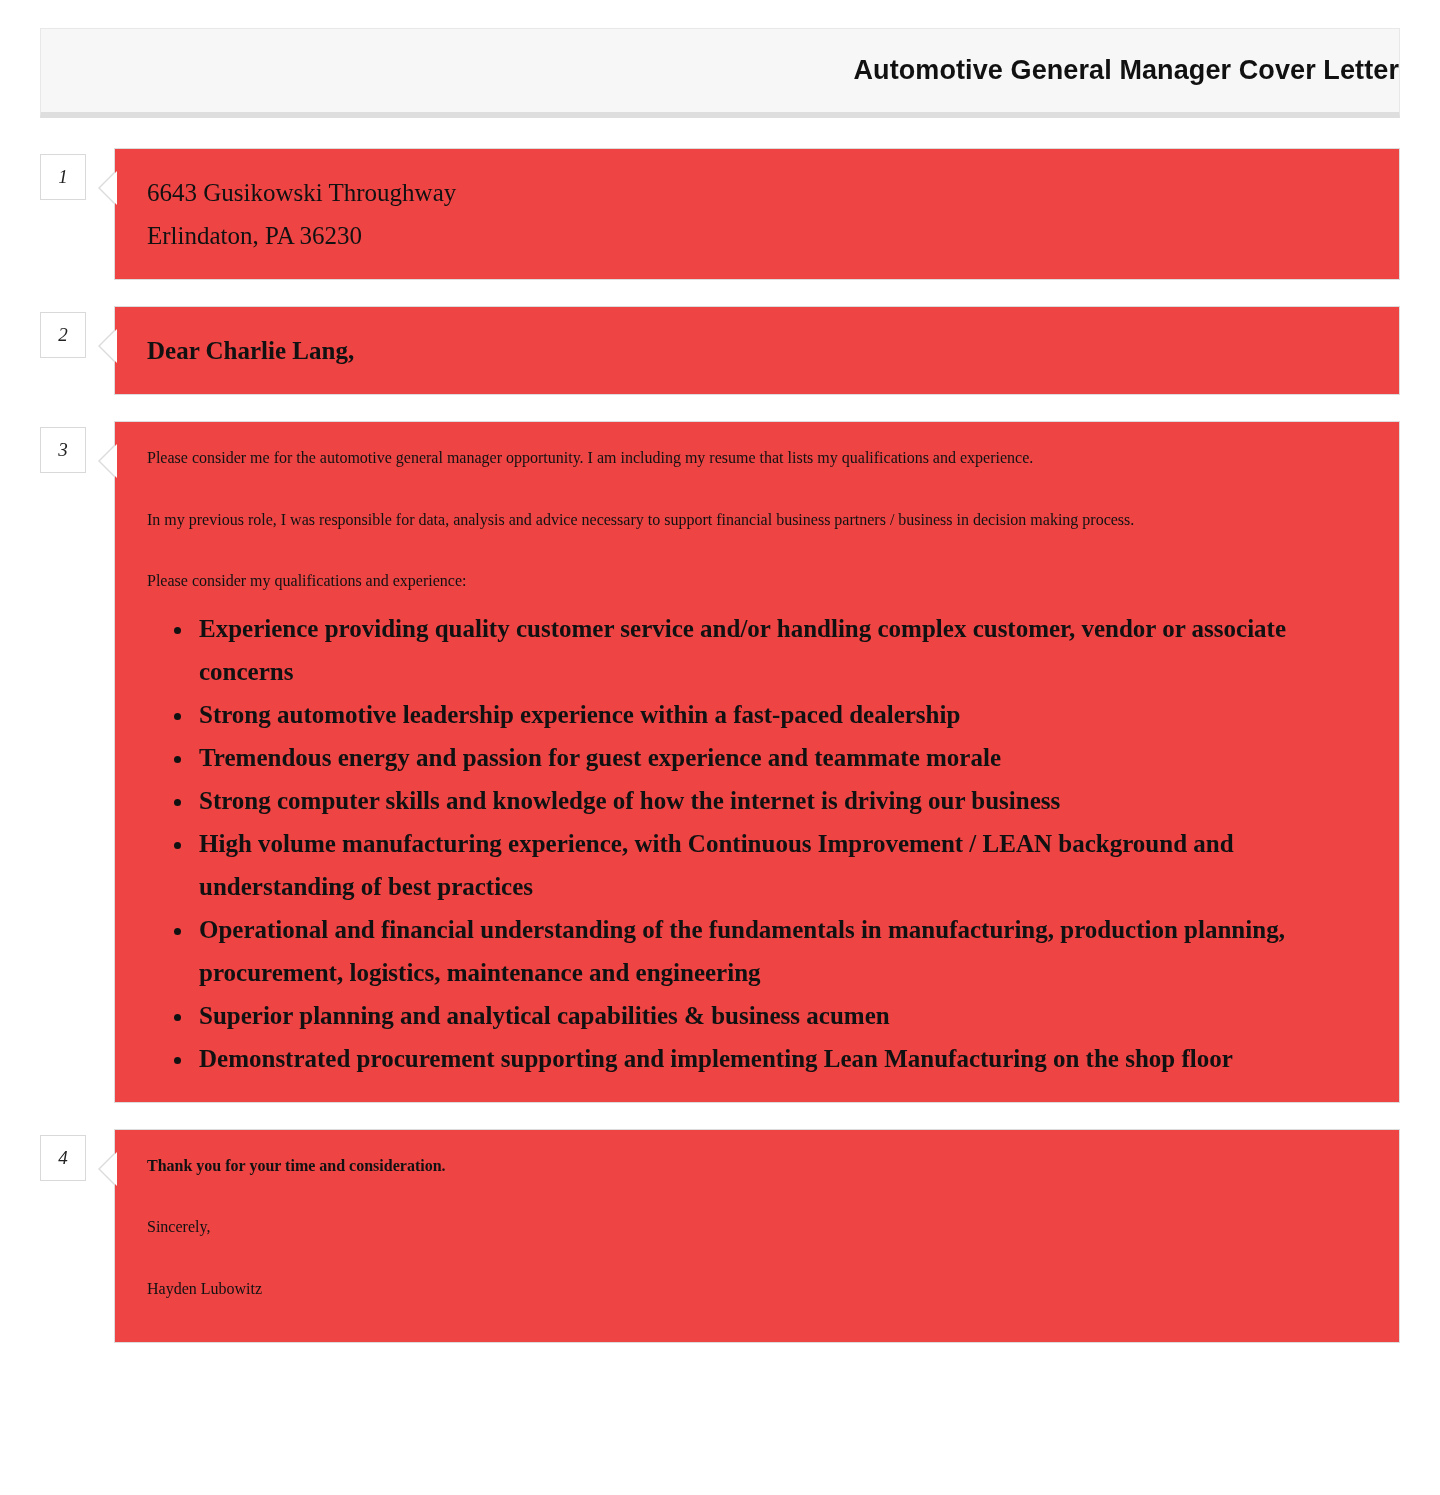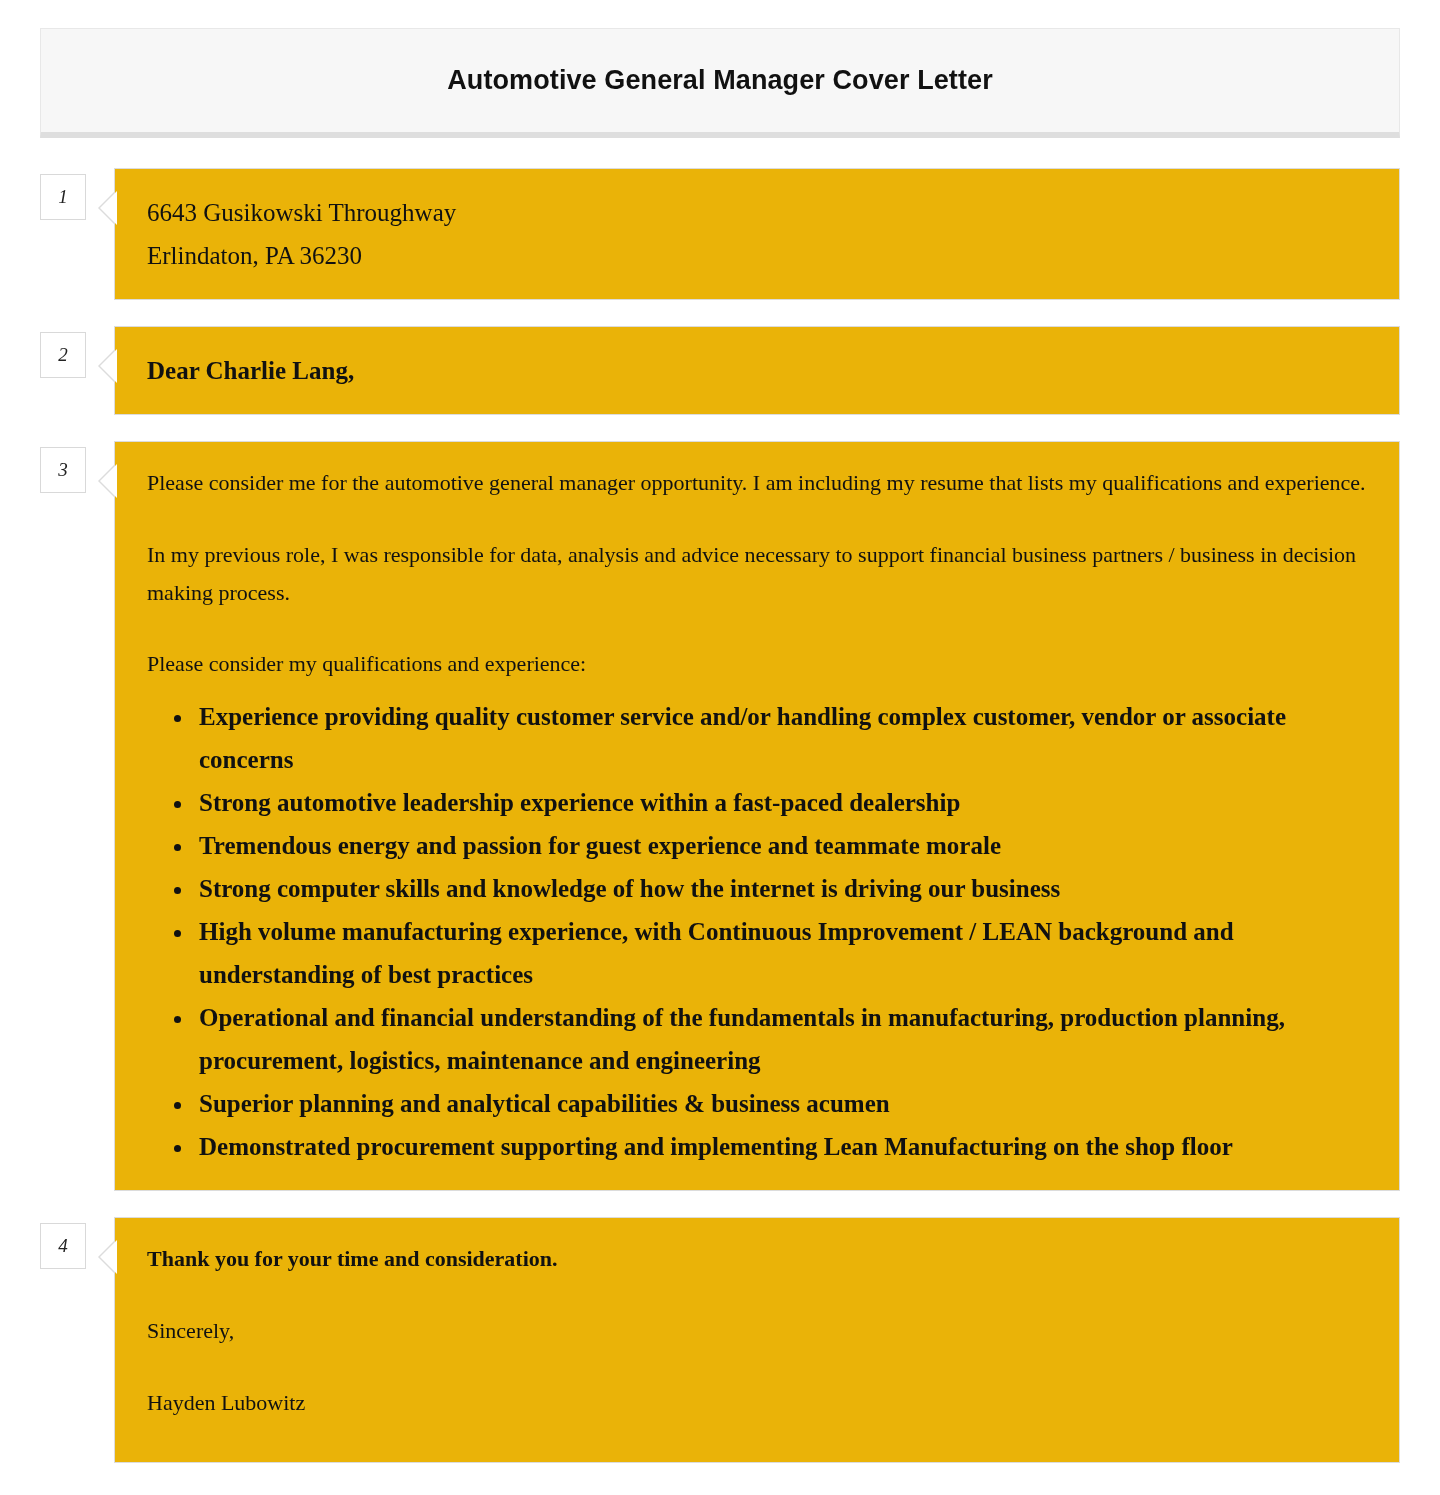--- a/index.html
+++ b/index.html
@@ -19,24 +19,24 @@
     box-sizing: border-box;
     padding: 0;
   }
 
   
   .doc-header {
     margin: 28px 40px 0 40px;
     background: #f7f7f7;
     border: 1px solid #e8e8e8;
     border-bottom: 6px solid #dedede;
-    height: 110px;
+    height: 90px;
     display: flex;
     align-items: center;
-    justify-content: center;
+    justify-content: flex-end;
     box-sizing: border-box;
   }
   .doc-title {
     font-family: "Liberation Sans", "DejaVu Sans", sans-serif;
     font-weight: bold;
     font-size: 27px;
     color: #111111;
     letter-spacing: 0.1px;
     text-align: center;
   }
@@ -72,21 +72,21 @@
   .gap {
     width: 28px;
     flex: 0 0 28px;
   }
 
   
   .bubble {
     position: relative;
     flex: 1 1 auto;
     border: 1px solid #dcdcdc;
-    background: #eab308;
+    background: #ef4444;
     box-sizing: border-box;
     padding: 22px 24px 22px 32px;
     min-height: 60px;
   }
   .bubble::before {
     content: "";
     position: absolute;
     left: -17px;
     top: 22px;
     width: 0;
@@ -110,21 +110,21 @@
   .line {
     font-size: 25px;
     line-height: 1.72;
     color: #111111;
   }
   .line.bold {
     font-weight: bold;
   }
 
   .para {
-    font-size: 22px;
+    font-size: 16px;
     line-height: 1.72;
     margin: 0 0 34px 0;
     color: #111111;
   }
   .para:last-child {
     margin-bottom: 16px;
   }
   .para.bold {
     font-weight: bold;
   }

